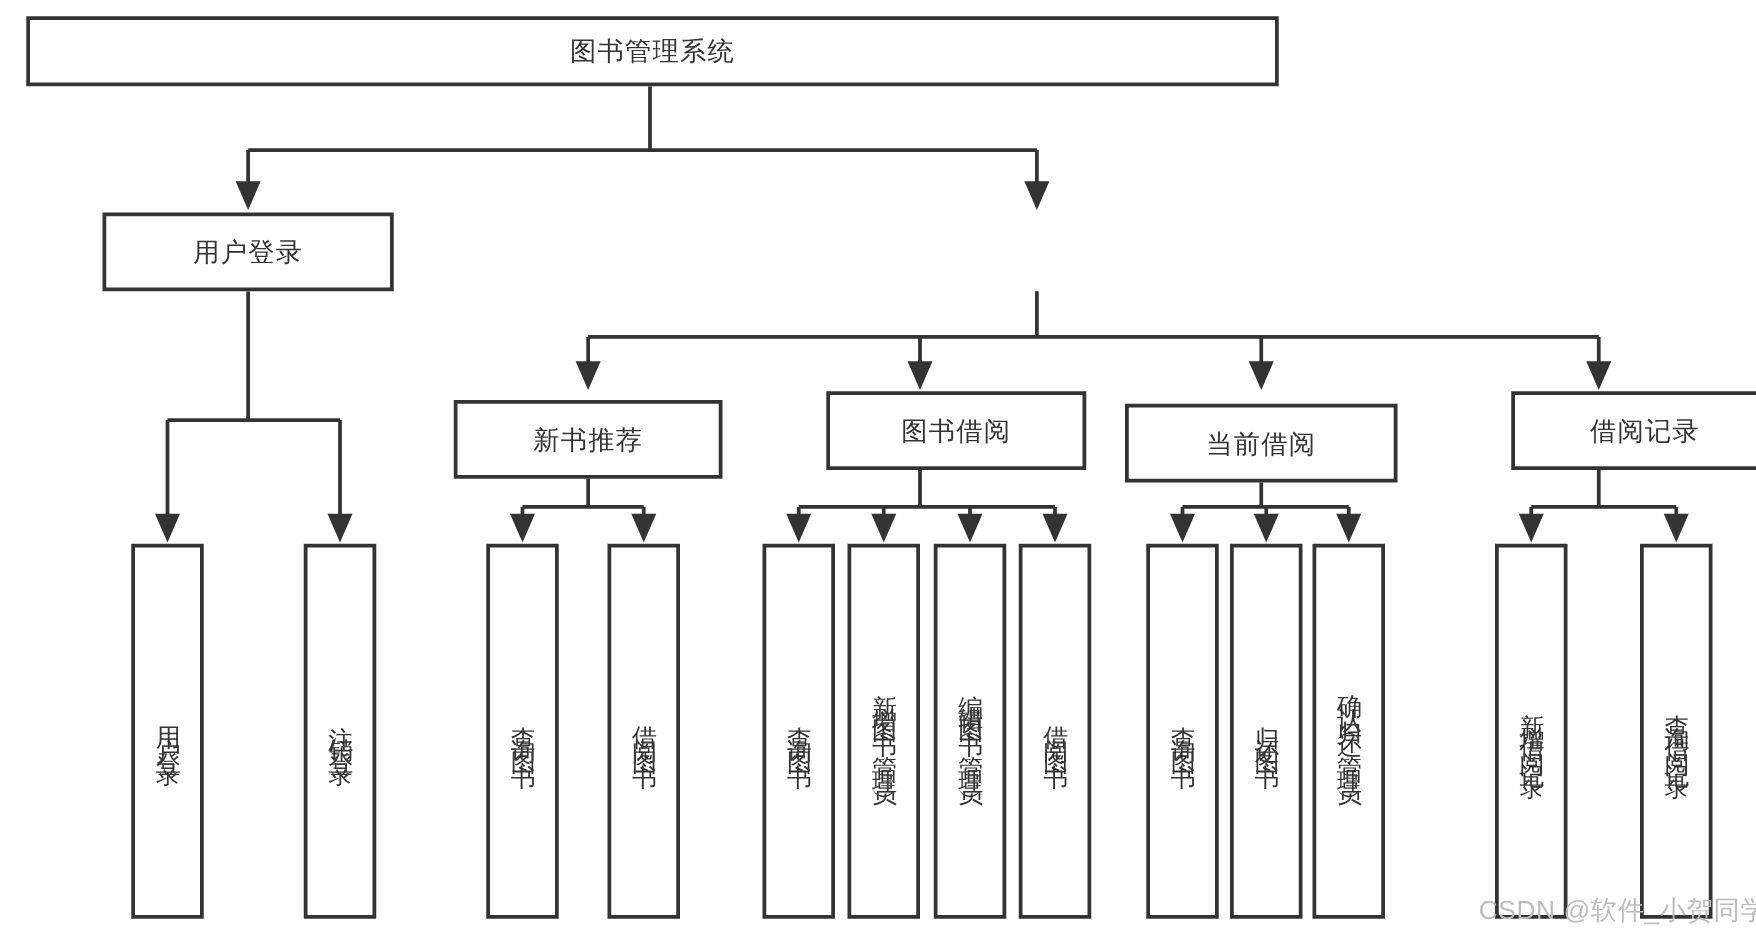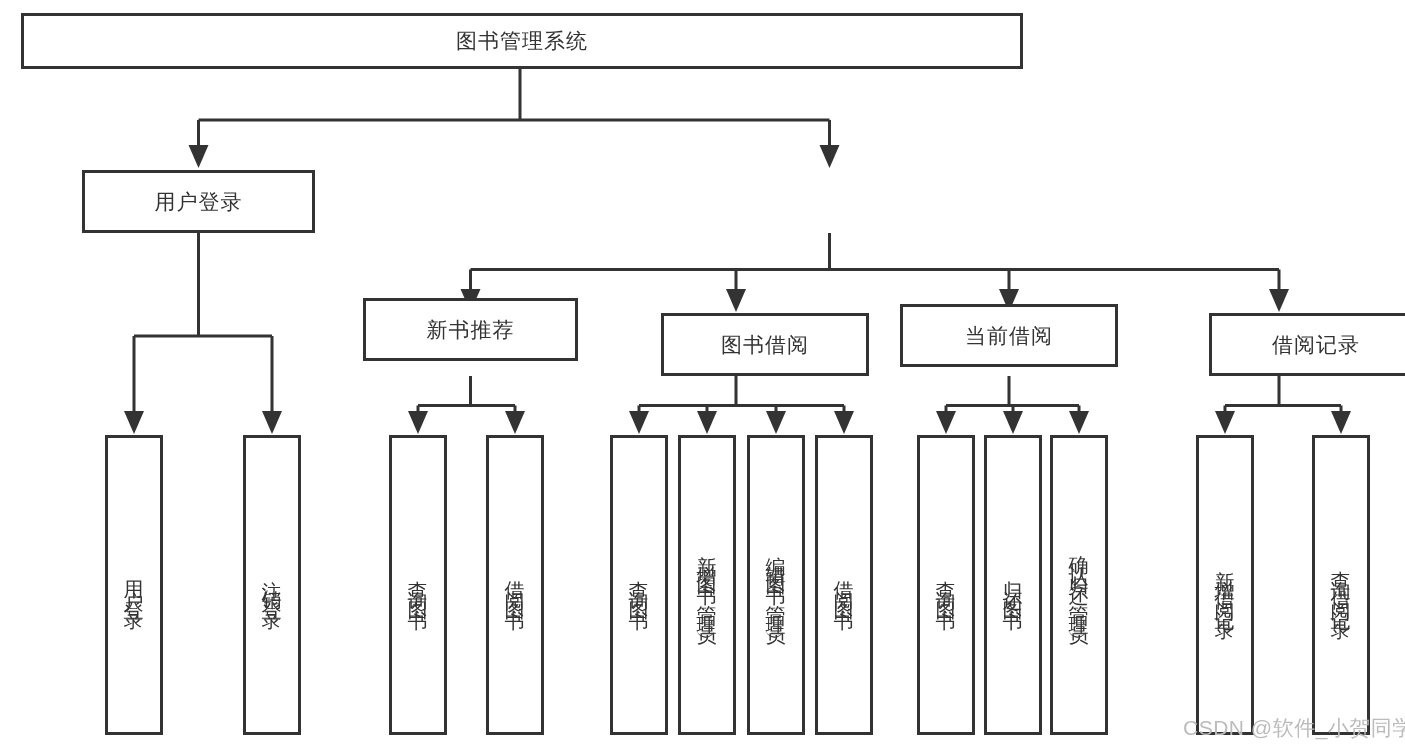--- a/index.html
+++ b/index.html
@@ -104,23 +104,23 @@
 
     <path d="M1279 376 V407 M1225 405.5 H1341 M1225 405.5 V412 M1341 405.5 V412" stroke="#333333" stroke-width="3" fill="none"></path>
     <polygon points="1215,411 1235,411 1225,434" fill="#333333"></polygon>
     <polygon points="1331,411 1351,411 1341,434" fill="#333333"></polygon>
   </svg>
 
   <div class="node" style="left:21px; top:13px; width:1002px; height:56px;">图书管理系统</div>
 
   <div class="node" style="left:82px; top:170px; width:233px; height:63px;">用户登录</div>
 
-  <div class="node" style="left:363px; top:298px; width:215px; height:63px;">新书推荐</div>
+  <div class="node" style="left:363px; top:320px; width:215px; height:63px;">新书推荐</div>
   <div class="node" style="left:632px; top:313px; width:208px; height:63px;margin-left:29px;">图书借阅</div>
-  <div class="node" style="left:900px; top:304px; width:218px; height:63px;">当前借阅</div>
+  <div class="node" style="left:900px; top:323px; width:218px; height:63px;">当前借阅</div>
   <div class="node" style="left:1172px; top:313px; width:214px; height:63px;margin-left:37px;">借阅记录</div>
 
   <div class="leaf" style="left:105px;">
     <span class="vtext">用户登录</span>
   </div>
   <div class="leaf" style="left:243px;">
     <span class="vtext">注销登录</span>
   </div>
 
   <div class="leaf" style="left:389px;">

